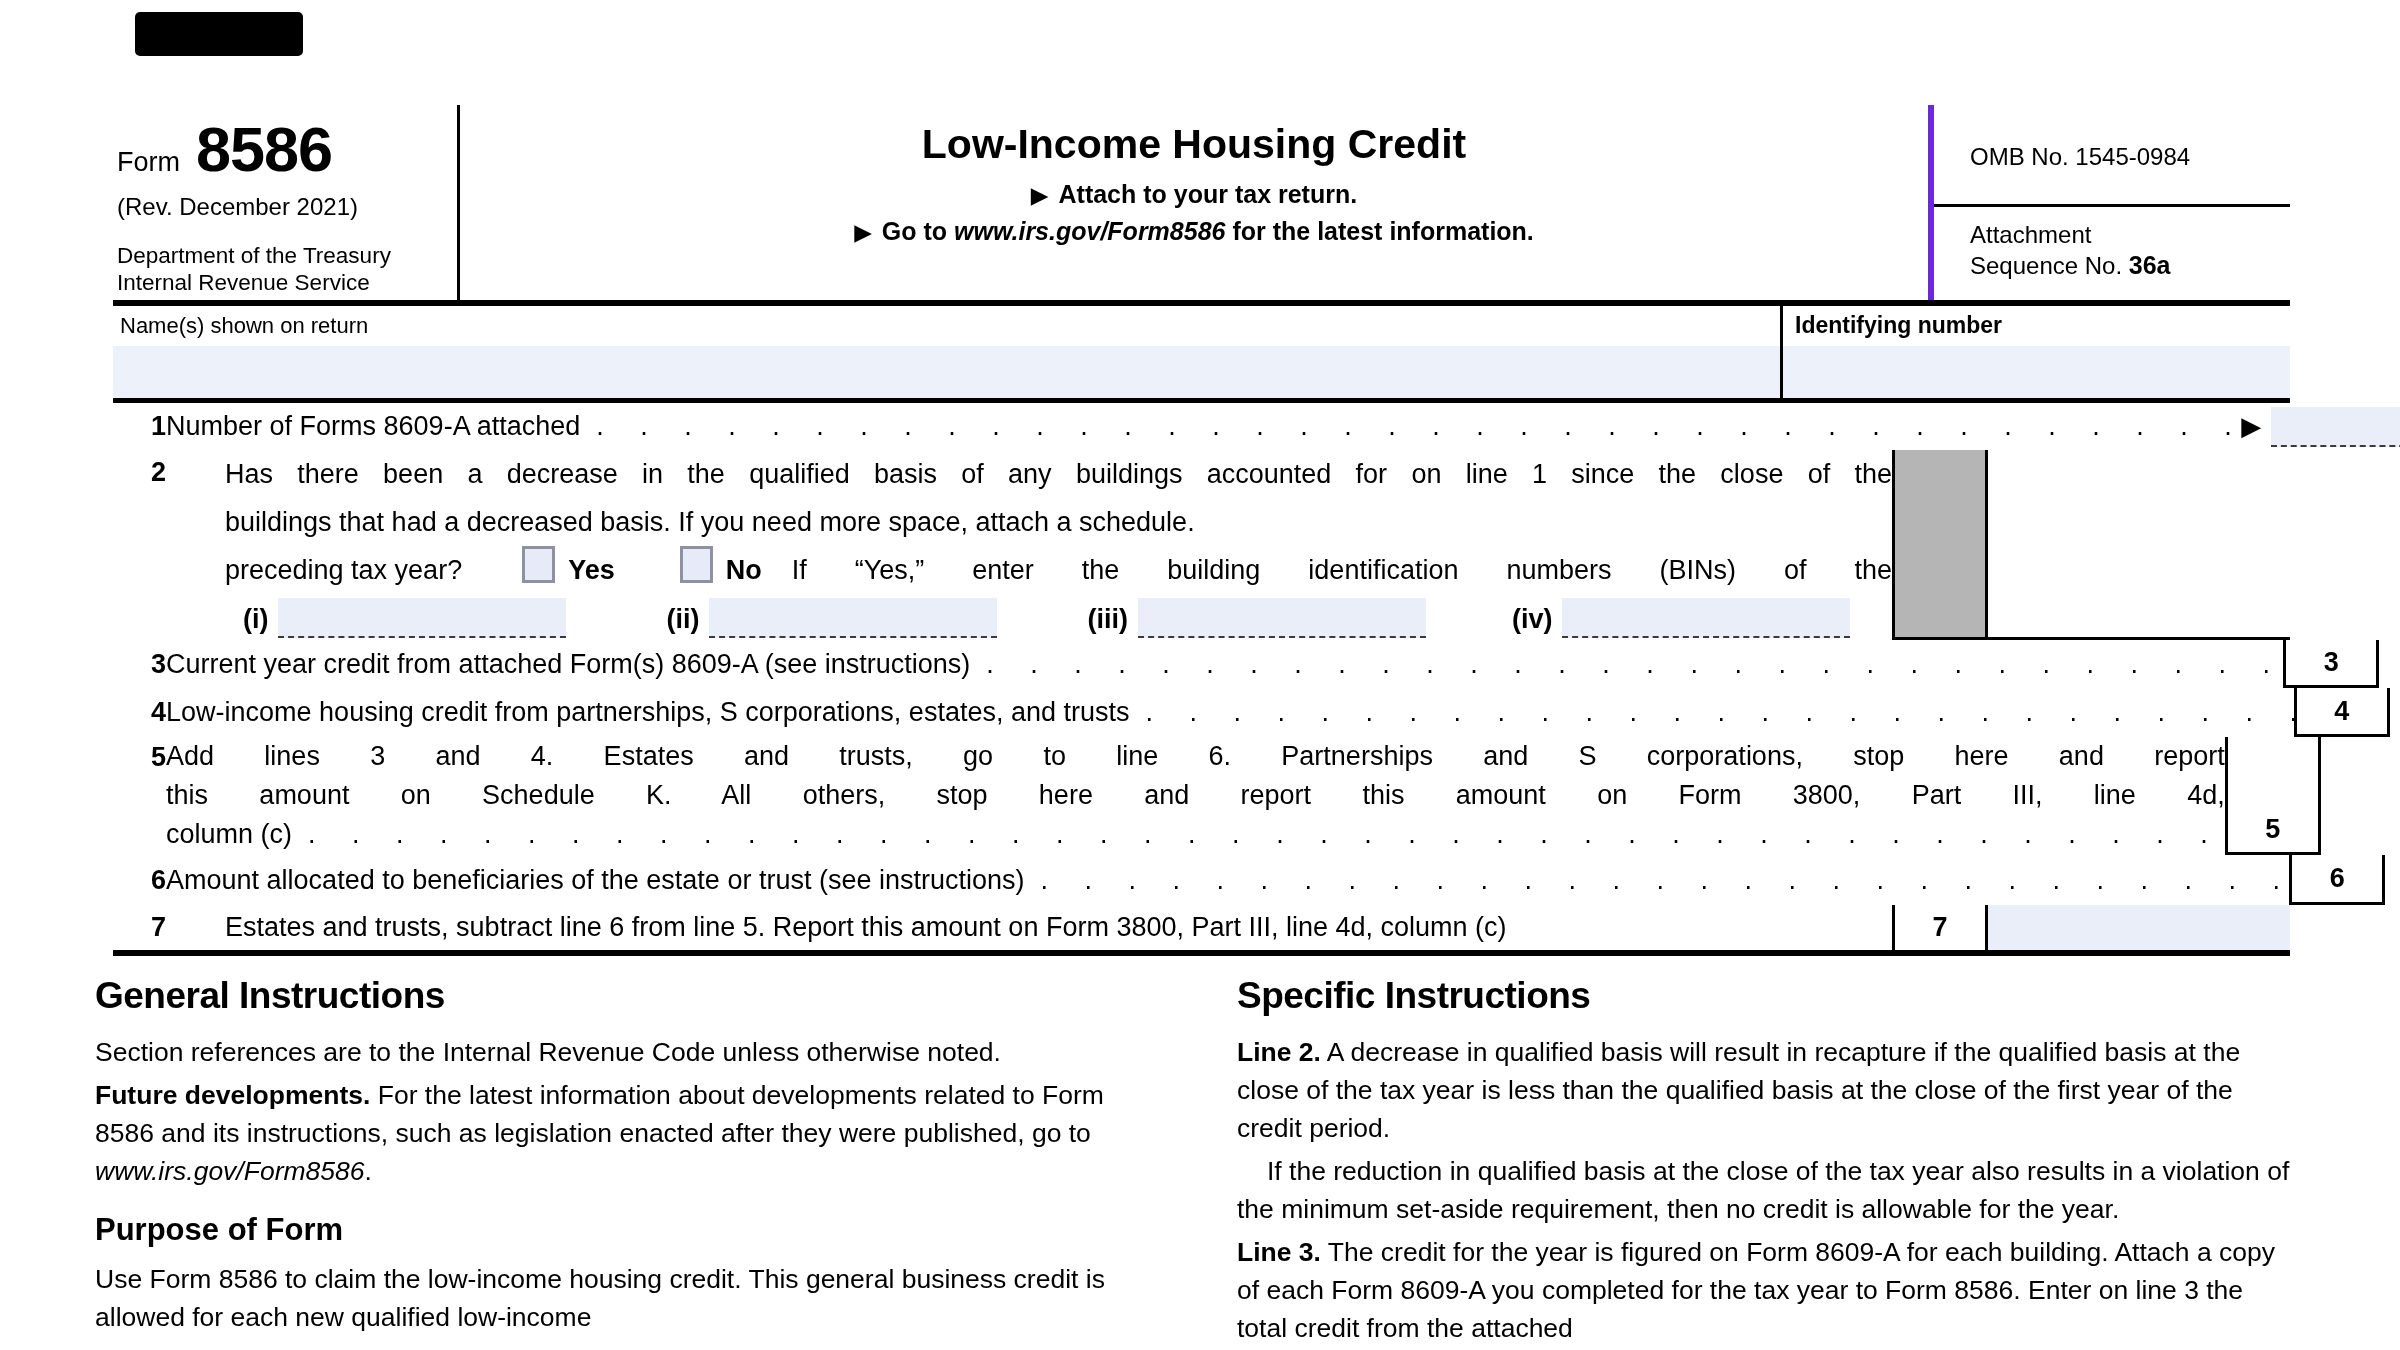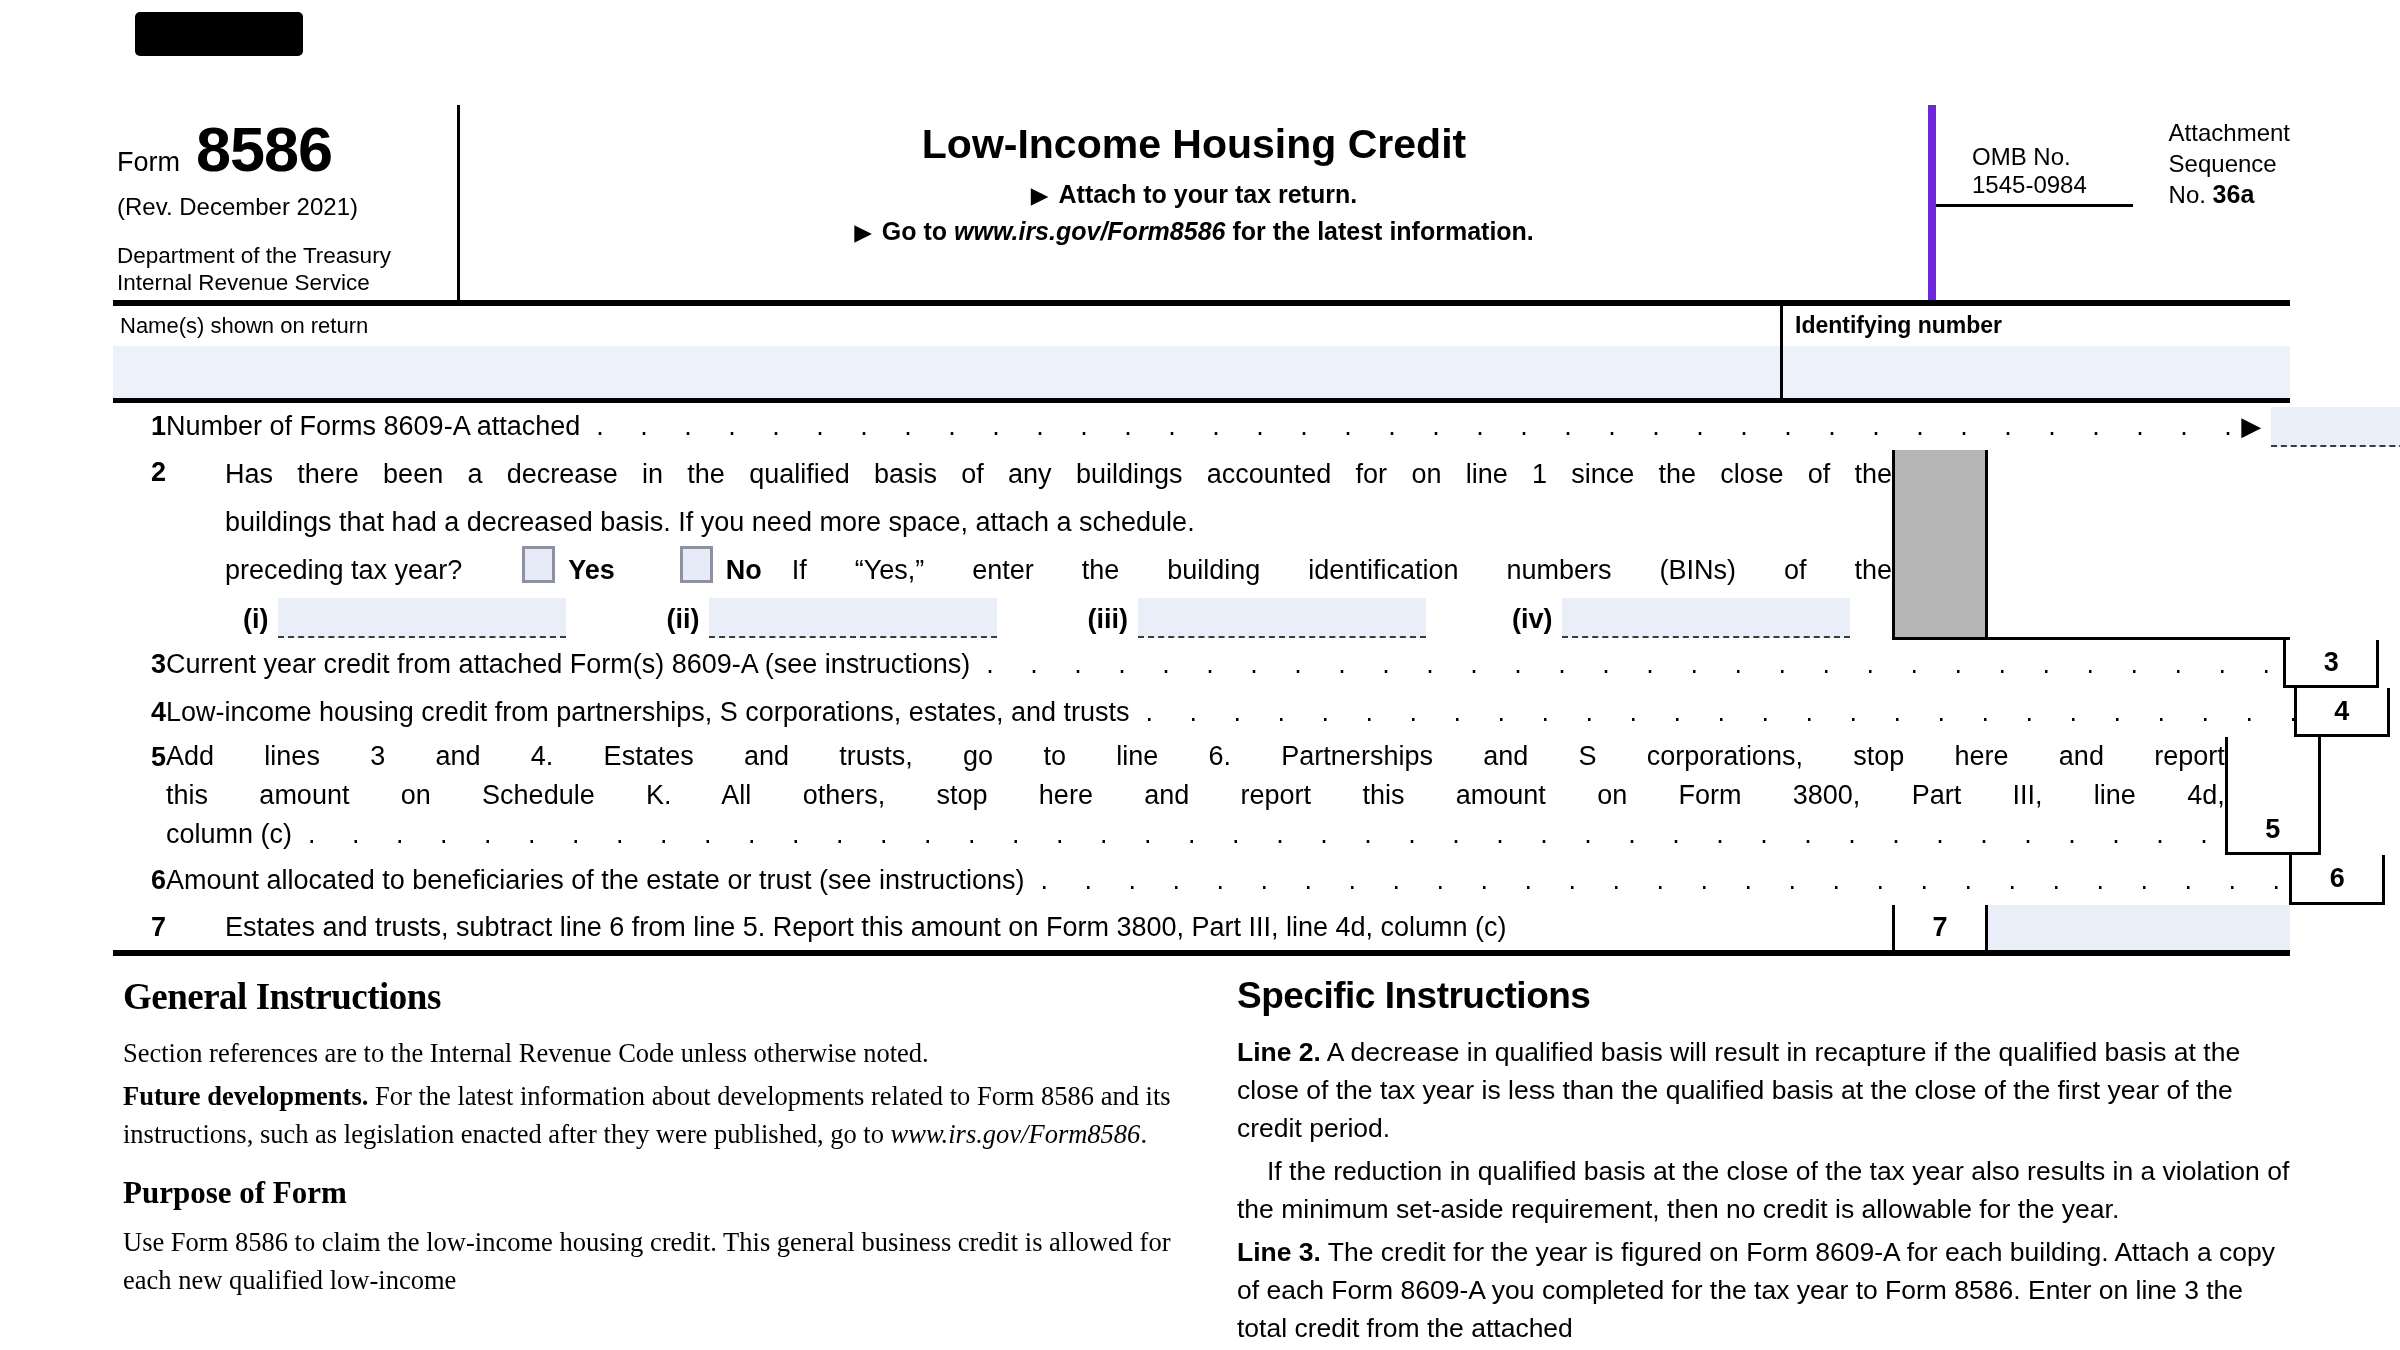--- a/index.html
+++ b/index.html
@@ -20,21 +20,21 @@
   .formline { display:flex; align-items:baseline; }
   .form-word { font-size:27px; }
   .form-number { font-size:63px; font-weight:bold; letter-spacing:-1px; margin-left:16px; }
   .rev { font-size:24px; margin-top:8px; }
   .agency { font-size:22.5px; line-height:27px; margin-top:21px; }
   .h-center { flex:1; text-align:center; padding-top:16px; }
   .title { font-size:41px; font-weight:bold; }
   .attach { font-size:25px; font-weight:bold; margin-top:12px; }
   .goto { font-size:25px; font-weight:bold; margin-top:8px; }
   .ptr { font-size:23px; margin-right:10px; }
-  .h-right { width:362px; border-left:8px solid #6d28d9; display:flex; }
+  .h-right { width:362px; border-left:6px solid #6d28d9; display:flex; flex-direction:column; }
   .omb-cell { height:102px; border-bottom:3px solid #000; padding:38px 0 0 36px; font-size:24px; }
   .seq-cell { flex:1; padding:12px 0 0 36px; font-size:24px; line-height:31px; }
   .seq-num { font-size:25px; font-weight:bold; }
 
   
   .hr1 { left:113px; top:300px; width:2177px; height:6px; background:#000; }
   .identity { left:113px; top:306px; width:2177px; height:92px; }
   .name-label { position:absolute; left:7px; top:7px; font-size:22px; }
   .id-label { position:absolute; left:1682px; top:6px; font-size:23px; font-weight:bold; }
   .id-divider { position:absolute; left:1667px; top:0; width:3px; height:92px; background:#000; }
@@ -89,21 +89,21 @@
   .l5line { height:39px; line-height:39px; text-align:justify; text-align-last:justify; overflow:hidden; }
   .l5last { display:flex; height:39px; line-height:39px; }
   .ncell.bottom { display:flex; align-items:flex-end; justify-content:center; padding-bottom:7px; }
   .acell.split { position:relative; }
   .bluebox { position:absolute; left:0; bottom:0; width:100%; height:46px; background:#eaeef8; }
 
   .hr3 { left:113px; top:950px; width:2177px; height:6px; background:#000; }
 
   
   .col { position:absolute; top:975px; }
-  .col-left { left:123px; width:1048px;font-family:Liberation Serif, serif; }
+  .col-left { left:95px; width:1048px; }
   .col-right { left:1237px; width:1058px; }
   .ins-h1 { font-size:37px; font-weight:bold; letter-spacing:-0.5px; margin-bottom:16px; }
   .ins-h2 { font-size:31px; font-weight:bold; margin-top:22px; margin-bottom:12px; }
   .ins-p { font-size:26.5px; line-height:38px; margin-top:5px; }
   .indent { text-indent:30px; }
   .it { font-style:italic; }
 </style>
 </head>
 <body>
 

